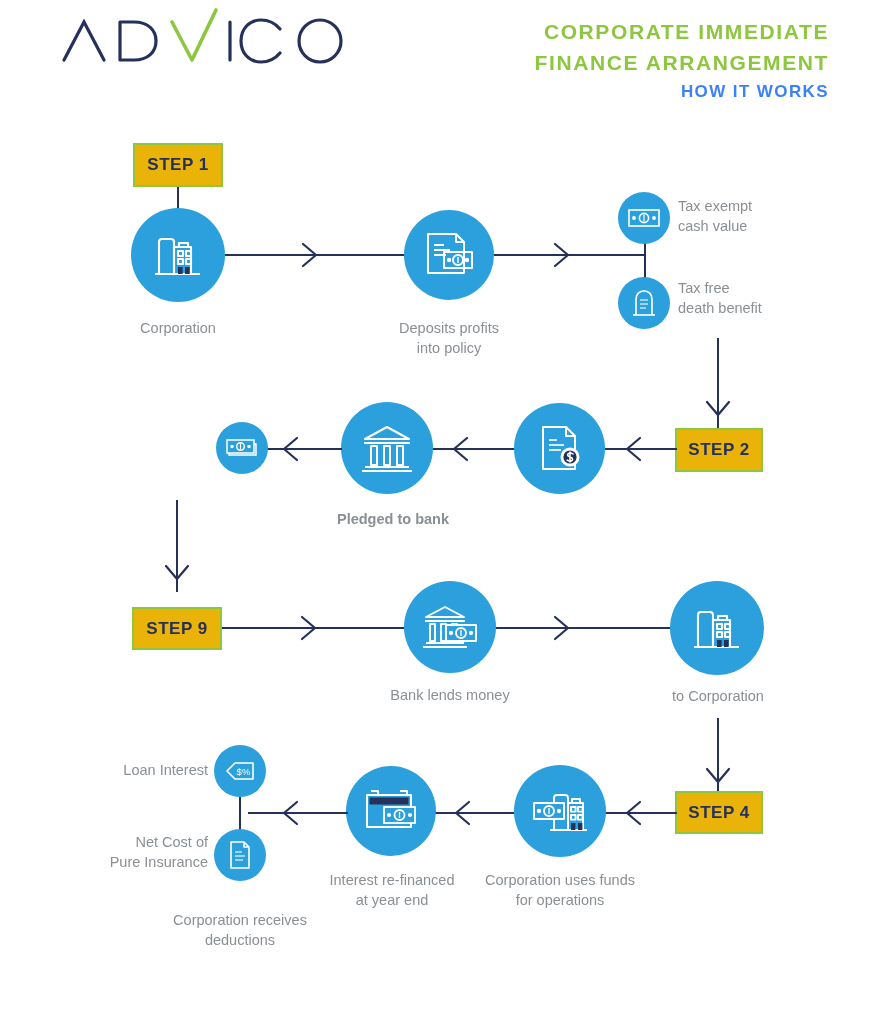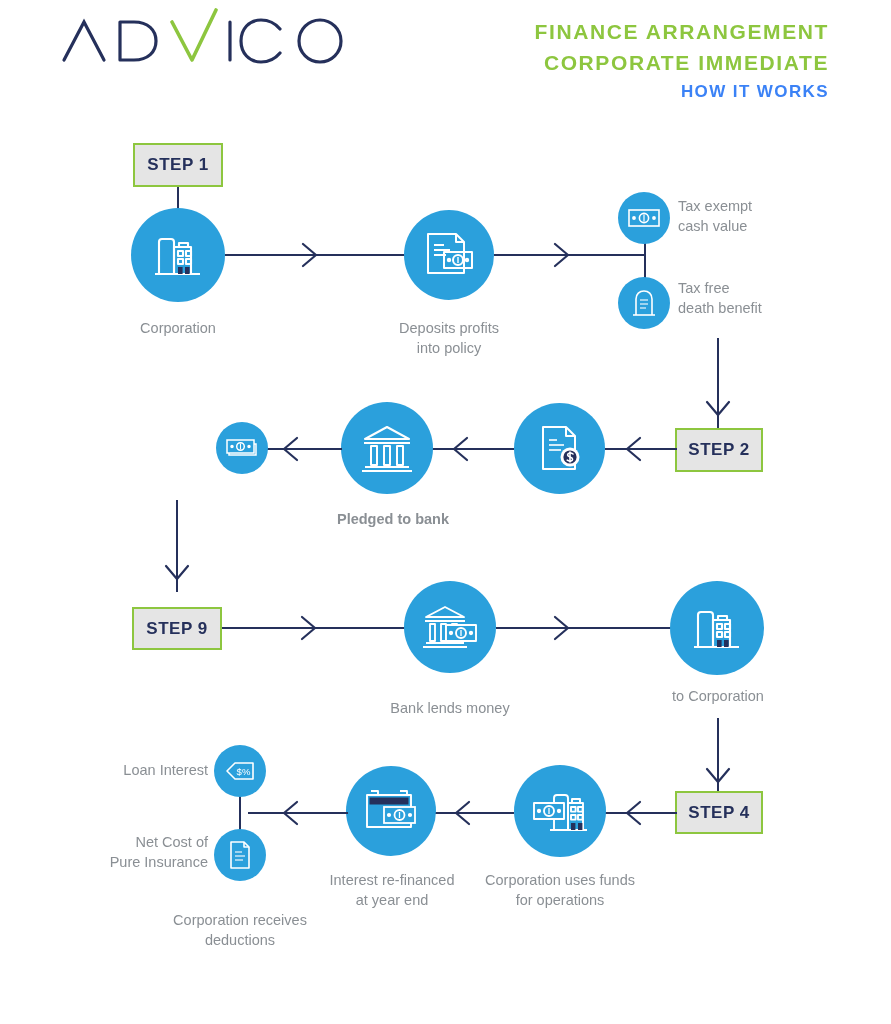--- a/index.html
+++ b/index.html
@@ -38,21 +38,21 @@
   .circle{
     border-radius:50%;
     background:#2BA0DC;
     display:flex;align-items:center;justify-content:center;
   }
   .circle svg{display:block;}
 
   
   .step-box{
     border:2px solid #8DC63F;
-    background:#e5e5e5;
+    background:#eab308;
     color:#25305B;
     font-size:17px;
     font-weight:bold;
     letter-spacing:.5px;
     display:flex;align-items:center;justify-content:center;
     box-sizing:border-box;
   }
 
   
   .caption{
@@ -87,22 +87,22 @@
 
       <path d="M172 14 L172 52" stroke="#25305B" stroke-width="3.2" stroke-linecap="round"></path>
 
       <path d="M222 21 C217 15 210 12 203 12 C191 12 183 21 183 33 C183 45 191 54 203 54 C210 54 217 51 222 45" stroke="#25305B" stroke-width="3.2" fill="none" stroke-linecap="round"></path>
 
       <ellipse cx="262" cy="33" rx="21" ry="21" stroke="#25305B" stroke-width="3.2" fill="none"></ellipse>
     </svg>
   </div>
 
   <div class="abs" id="title-block">
+    <div class="title-line">CORPORATE IMMEDIATE</div>
     <div class="title-line">FINANCE ARRANGEMENT</div>
-    <div class="title-line">CORPORATE IMMEDIATE</div>
     <div class="subtitle-line">HOW IT WORKS</div>
   </div>
 
   <div class="abs step-box" style="left:133px;top:143px;width:90px;height:44px;">
     <span>STEP 1</span>
   </div>
 
   <div class="abs line-v" style="left:177px;top:187px;height:22px;"></div>
 
   <div class="abs circle" style="left:131px;top:208px;width:94px;height:94px;">
@@ -291,21 +291,21 @@
         <path d="M6 42 H44"></path>
         <path d="M3 46 H47"></path>
         <rect x="26" y="24" width="30" height="16" fill="#2BA0DC"></rect>
         <circle cx="41" cy="32" r="5"></circle>
         <path d="M41 29 V35" stroke-width="1.3"></path>
         <circle cx="31" cy="32" r="1.2" fill="#ffffff"></circle>
         <circle cx="51" cy="32" r="1.2" fill="#ffffff"></circle>
       </g>
     </svg>
   </div>
-  <div class="abs caption" style="left:370px;top:685px;width:160px;margin-top:13px;">Bank lends money</div>
+  <div class="abs caption" style="left:370px;top:685px;width:160px;">Bank lends money</div>
 
   <div class="abs line-h" style="left:496px;top:627px;width:175px;"></div>
   <div class="chev" style="left:551px;top:614px;">
     <svg width="22" height="28" viewBox="0 0 22 28">
         <path d="M4 3 L17 14 L4 25" stroke="#25305B" stroke-width="2.2" fill="none" stroke-linecap="round" stroke-linejoin="round"></path>
       </svg>
   </div>
 
   <div class="abs circle" style="left:670px;top:581px;width:94px;height:94px;">
     <svg width="56" height="56" viewBox="0 0 56 56">

